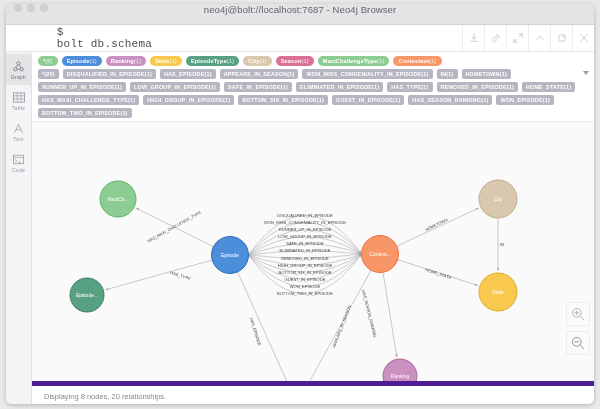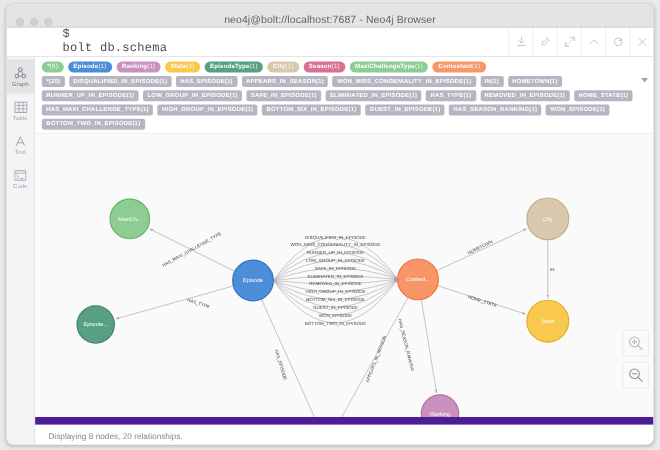--- a/index.html
+++ b/index.html
@@ -10,21 +10,21 @@
     font-size:11px;color:#333;
   }
   .window{
     position:absolute;left:6px;top:4px;width:588px;height:400px;
     background:#fff;border-radius:6px;overflow:hidden;
     box-shadow:0 1px 4px rgba(0,0,0,.25);
   }
   
   .titlebar{
     height:20px;background:#e4e4e6;border-bottom:1px solid #d2d2d4;
-    display:flex;align-items:flex-end;position:relative;
+    display:flex;align-items:flex-start;position:relative;
   }
   .traffic{display:flex;gap:5px;padding-left:8px;}
   .dot{width:8px;height:8px;border-radius:50%;background:#cfcfd2;}
   .title{
     position:absolute;left:0;right:0;text-align:center;
     font-size:9.5px;color:#63636a;letter-spacing:.1px;
   }
   
   .editor{
     height:26px;background:#fff;border-bottom:1px solid #e3e3e6;
@@ -78,21 +78,21 @@
   }
   
   .canvas{flex:1;position:relative;background:#fafafa;overflow:hidden;}
   .zoomctl{position:absolute;right:4px;bottom:26px;display:flex;flex-direction:column;gap:5px;}
   .zbtn{
     width:22px;height:22px;background:#fafafa;border:1px solid #ececed;
     border-radius:2px;display:flex;align-items:center;justify-content:center;
   }
   
   .status{
-    height:20px;border-top:7px solid #4c1d95;background:#fff;
+    height:20px;border-top:5px solid #4c1d95;background:#fff;
     display:flex;align-items:center;padding-left:12px;
     font-size:7.5px;color:#86868f;
   }
   text{font-family:"Liberation Sans", sans-serif;}
 </style>
 </head>
 <body>
 
 <div class="window">
 

